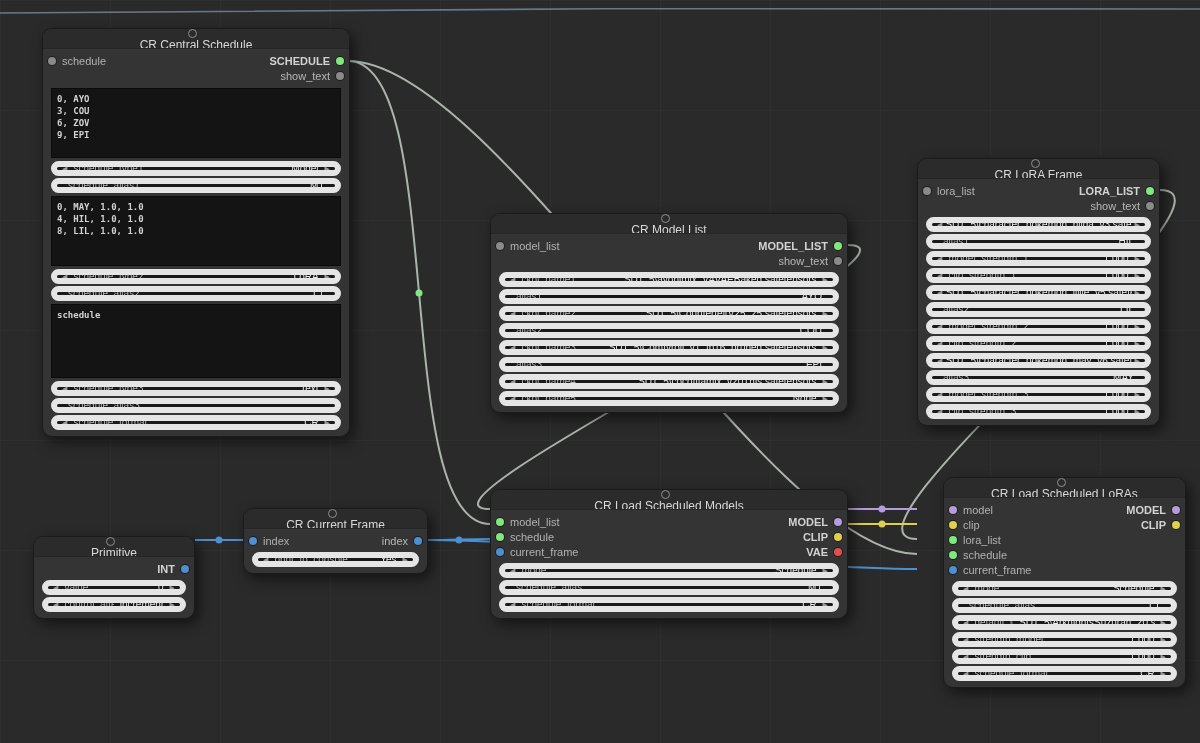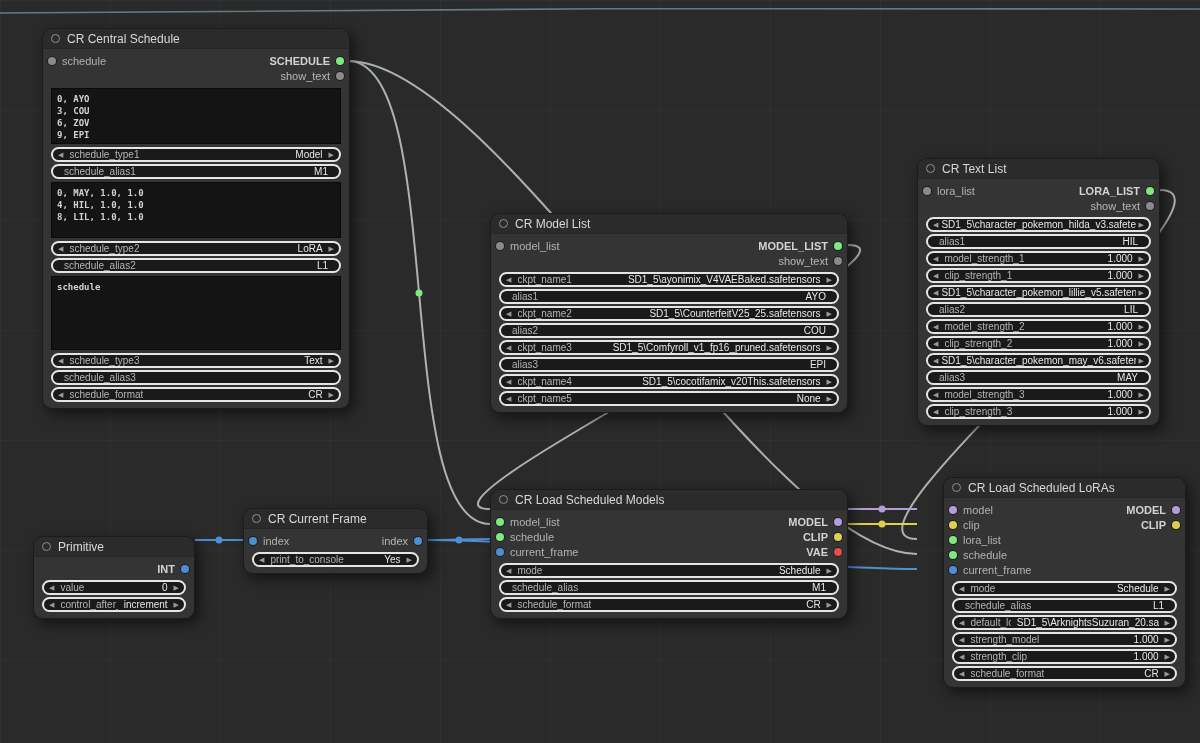--- a/index.html
+++ b/index.html
@@ -17,21 +17,21 @@
   .node {
     position:absolute; z-index:2;
     background:#343434; border:1px solid #1b1b1b; border-radius:10px;
     box-shadow:4px 5px 14px rgba(0,0,0,0.55);
     padding-bottom:4px;
   }
   .node-title {
     height:20px; display:flex; align-items:center;
     background:#2b2b2b; border-radius:9px 9px 0 0;
     border-bottom:1px solid #262626;
-    padding:0 8px; color:#d8d8d8; font-size:12px; white-space:nowrap; overflow:hidden;
+    padding:0 8px; color:#d8d8d8; font-size:12px; white-space:nowrap; overflow:hidden;flex-direction:column;
   }
   .title-dot {
     width:9px; height:9px; border-radius:50%;
     border:1.5px solid #8f8f8f; margin-right:7px; flex:0 0 auto;
   }
   .slots { padding:4px 0 2px 0; }
   .slot-row {
     position:relative; height:15px; display:flex; align-items:center;
     font-size:11px; padding:0 5px; white-space:nowrap;
   }
@@ -45,37 +45,37 @@
   .dot.in  { margin-right:6px; }
   .dot.out { margin-left:6px; }
   .d-gray   { background:#8a8a8a; }
   .d-green  { background:#7fe87f; }
   .d-blue   { background:#4d8fd1; }
   .d-purple { background:#b39ddb; }
   .d-yellow { background:#e0cf4e; }
   .d-red    { background:#e34f4f; }
   .widget {
     height:15px; margin:2px 8px; padding:0 5px;
-    background:#1a1a1a; border:2px solid #e5e5e5; border-radius:8px;
+    background:#1a1a1a; border:6px solid #e5e5e5; border-radius:8px;
     display:flex; align-items:center; white-space:nowrap; overflow:hidden;
     font-size:10px; color:#b5b5b5;
   }
   .warr { color:#9a9a9a; font-size:7px; flex:0 0 auto; line-height:1; }
   .wlabel { margin:0 6px; flex:0 1 auto; min-width:0; overflow:hidden; color:#b5b5b5; }
   .wvalue { margin-left:auto; margin-right:6px; flex:0 0 auto; color:#e6e6e6; }
   .wvalue.shrink { flex:0 1 auto; min-width:0; overflow:hidden; }
   .wvalue-solo { flex:1 1 auto; min-width:0; overflow:hidden; text-align:center; color:#e6e6e6; margin:0 3px; }
   .ta {
     margin:3px 8px; padding:4px 5px;
     background:#141414; border:1px solid #0b0b0b;
     color:#d2d2d2; font-family:"DejaVu Sans Mono", monospace;
     font-size:9px; font-weight:bold; line-height:1.35;
     white-space:pre; overflow:hidden;
   }
-  .ta1,.ta2 { height:56px; }
+  .ta1,.ta2 { height:70px; }
   .ta3 { height:74px; }
   
   #n-central   { left:42px;  top:28px;  width:308px; }
   #n-modellist { left:490px; top:213px; width:358px; }
   #n-loralist  { left:917px; top:158px; width:243px; }
   #n-primitive { left:33px;  top:536px; width:162px; }
   #n-curframe  { left:243px; top:508px; width:185px; }
   #n-loadmodels{ left:490px; top:489px; width:358px; }
   #n-loadloras { left:943px; top:477px; width:243px; }
 </style>
@@ -233,21 +233,21 @@
     <span class="warr">◀</span>
     <span class="wlabel">ckpt_name5</span>
     <span class="wvalue">None</span>
     <span class="warr">▶</span>
   </div>
 </div>
 
 <div class="node" id="n-loralist">
   <div class="node-title">
     <span class="title-dot"></span>
-    <span>CR Text List</span>
+    <span>CR LoRA Frame</span>
   </div>
   <div class="slots">
     <div class="slot-row">
       <span class="dot in d-gray"></span>
       <span class="slot-in">lora_list</span>
       <span class="slot-out">LORA_LIST</span>
       <span class="dot out d-green"></span>
     </div>
     <div class="slot-row">
       <span class="slot-out plain">show_text</span>

